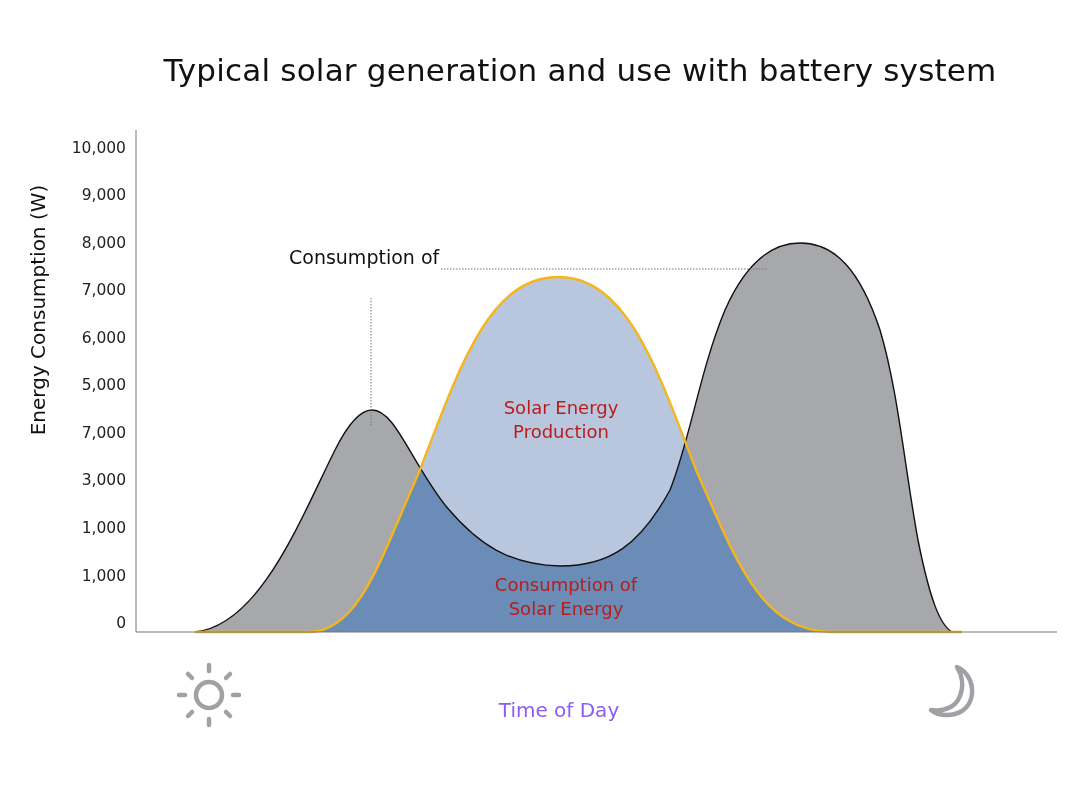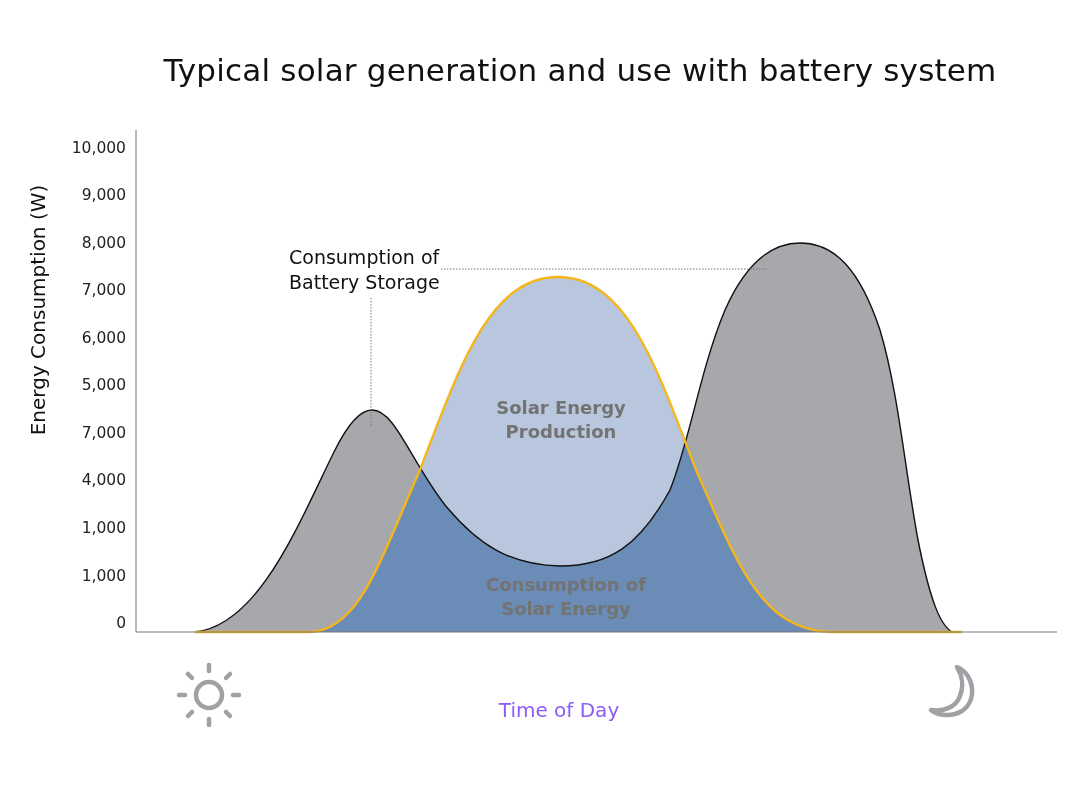--- a/index.html
+++ b/index.html
@@ -7,39 +7,39 @@
          font-family: "DejaVu Sans", sans-serif; color: #111; }
   .title { position: absolute; left: 0; width: 1080px; top: 52px; text-align: center;
            font-size: 31px; letter-spacing: 0.2px; color: #111; margin-left: 40px; }
   .ylabel { position: absolute; left: 38px; top: 310px; transform: translate(-50%, -50%) rotate(-90deg);
             font-size: 20px; white-space: nowrap; color: #111; }
   .xlabel { position: absolute; left: 559px; top: 698px; transform: translateX(-50%);
             font-size: 20px; color: #8b5cf6; white-space: nowrap; }
   .tick { position: absolute; right: 954px; font-size: 15.5px; color: #222; transform: translateY(-50%); white-space: nowrap; text-align: right; }
   svg.chart { position: absolute; left: 0; top: 0; }
   .ann { position: absolute; font-size: 19px; line-height: 25px; color: #111; white-space: nowrap; }
-  .inlabel { position: absolute; font-size: 18px; line-height: 24px; color: #737373; text-align: center; white-space: nowrap; transform: translateX(-50%); font-weight: bold; }
+  .inlabel { position: absolute; font-size: 18px; line-height: 24px; color: #b91c1c; text-align: center; white-space: nowrap; transform: translateX(-50%); }
   .icon { position: absolute; }
 </style>
 </head>
 <body>
 
 <div class="title">Typical solar generation and use with battery system</div>
 
 <div class="ylabel">Energy Consumption (W)</div>
 
 <div>
   <div class="tick" style="top:148px">10,000</div>
   <div class="tick" style="top:195px">9,000</div>
   <div class="tick" style="top:243px">8,000</div>
   <div class="tick" style="top:290px">7,000</div>
   <div class="tick" style="top:338px">6,000</div>
   <div class="tick" style="top:385px">5,000</div>
   <div class="tick" style="top:433px">7,000</div>
-  <div class="tick" style="top:480px">4,000</div>
+  <div class="tick" style="top:480px">3,000</div>
   <div class="tick" style="top:528px">1,000</div>
   <div class="tick" style="top:576px">1,000</div>
   <div class="tick" style="top:623px">0</div>
 </div>
 
 <svg class="chart" width="1080" height="800" viewBox="0 0 1080 800">
   <defs>
 
     <path id="solarShape" d="M 195 632 L 310 632 C 360 630, 380 560, 420 470 C 460 365, 490 277, 558 277 C 626 277, 656 365, 696 470 C 736 560, 760 630, 830 632 L 960 632 Z"></path>
 
@@ -61,21 +61,20 @@
 
   <line x1="136" y1="130" x2="136" y2="632" stroke="#777" stroke-width="1"></line>
   <line x1="136" y1="632" x2="1057" y2="632" stroke="#777" stroke-width="1.2"></line>
 
   <line x1="371" y1="298" x2="371" y2="427" stroke="#777" stroke-width="1" stroke-dasharray="1.5,1.5"></line>
   <line x1="441" y1="269" x2="768" y2="269" stroke="#777" stroke-width="1" stroke-dasharray="1.5,1.5"></line>
 </svg>
 
 <div class="ann" style="left:289px; top:245px;">
   <div>Consumption of</div>
-  <div>Battery Storage</div>
 </div>
 
 <div class="inlabel" style="left:561px; top:396px;">
   <div>Solar Energy</div>
   <div>Production</div>
 </div>
 
 <div class="inlabel" style="left:566px; top:573px;">
   <div>Consumption of</div>
   <div>Solar Energy</div>

